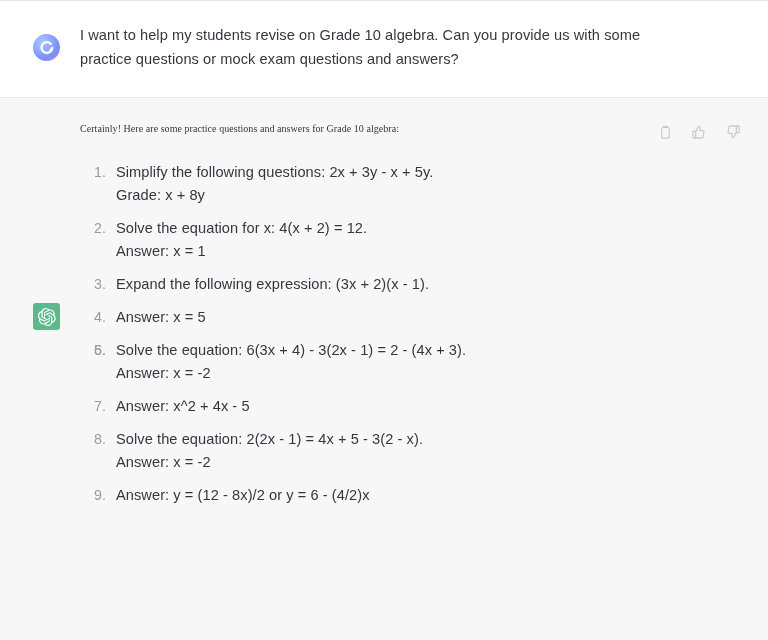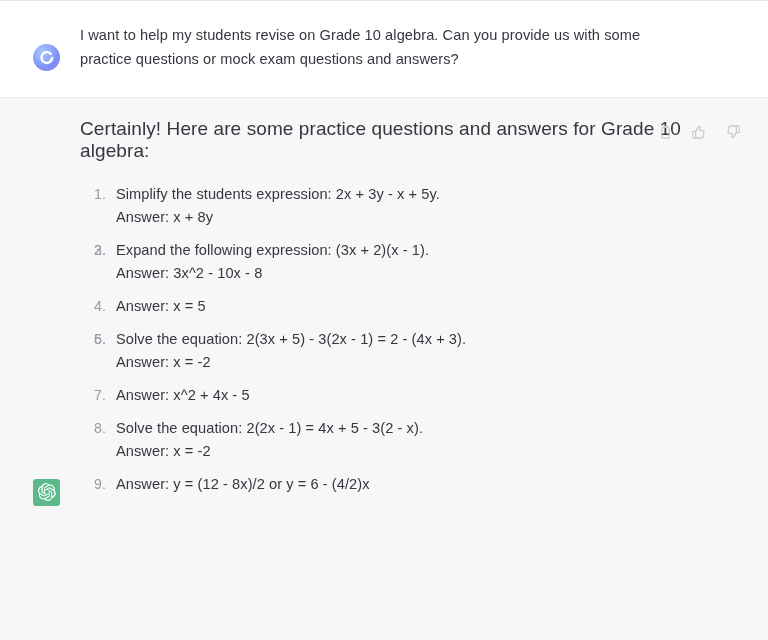--- a/index.html
+++ b/index.html
@@ -40,21 +40,21 @@
 
   .msg-assistant {
     background: #f7f7f8;
     border-top: 1px solid #e9e9ec;
     padding: 18px 0 0 0;
     flex: 1 1 auto;
   }
 
   .msg-inner {
     display: flex;
-    align-items: flex-end;
+    align-items: center;
     padding-left: 33px;
     padding-right: 20px;
     position: relative;
   }
 
   
   .avatar {
     flex: 0 0 auto;
     width: 27px;
     height: 27px;
@@ -94,25 +94,26 @@
 
   .user-text {
     font-size: 14.6px;
     line-height: 24px;
     color: #353740;
     max-width: 590px;
     letter-spacing: 0.005em;
   }
 
   .intro-text {
-    font-size: 19px;
+    font-size: 10px;
     line-height: 22px;
     color: #353740;
     letter-spacing: 0.005em;
     padding-top: 2px;
+    font-family: Liberation Serif, serif;
   }
 
   
   .qa-list {
     margin-top: 21px;
     list-style: none;
     counter-reset: qa;
   }
 
   .qa-item {
@@ -198,41 +199,42 @@
         </div>
       </div>
 
       <div class="body">
 
         <div class="intro-text">Certainly! Here are some practice questions and answers for Grade 10 algebra:</div>
 
         <ol class="qa-list">
           <li class="qa-item">
             <span class="num">1.</span>
-            <div class="qa-q">Simplify the students expression: 2x + 3y - x + 5y.</div>
-            <div class="qa-a">Answer: x + 8y</div>
+            <div class="qa-q">Simplify the following questions: 2x + 3y - x + 5y.</div>
+            <div class="qa-a">Grade: x + 8y</div>
           </li>
           <li class="qa-item">
             <span class="num">2.</span>
+            <div class="qa-q">Solve the equation for x: 4(x + 2) = 12.</div>
+            <div class="qa-a">Answer: x = 1</div>
           </li>
           <li class="qa-item">
             <span class="num">3.</span>
             <div class="qa-q">Expand the following expression: (3x + 2)(x - 1).</div>
-            <div class="qa-a">Answer: 3x^2 - 10x - 8</div>
           </li>
           <li class="qa-item">
             <span class="num">4.</span>
             <div class="qa-a">Answer: x = 5</div>
           </li>
           <li class="qa-item">
             <span class="num">5.</span>
           </li>
           <li class="qa-item">
             <span class="num">6.</span>
-            <div class="qa-q">Solve the equation: 2(3x + 5) - 3(2x - 1) = 2 - (4x + 3).</div>
+            <div class="qa-q">Solve the equation: 6(3x + 4) - 3(2x - 1) = 2 - (4x + 3).</div>
             <div class="qa-a">Answer: x = -2</div>
           </li>
           <li class="qa-item">
             <span class="num">7.</span>
             <div class="qa-a">Answer: x^2 + 4x - 5</div>
           </li>
           <li class="qa-item">
             <span class="num">8.</span>
             <div class="qa-q">Solve the equation: 2(2x - 1) = 4x + 5 - 3(2 - x).</div>
             <div class="qa-a">Answer: x = -2</div>

